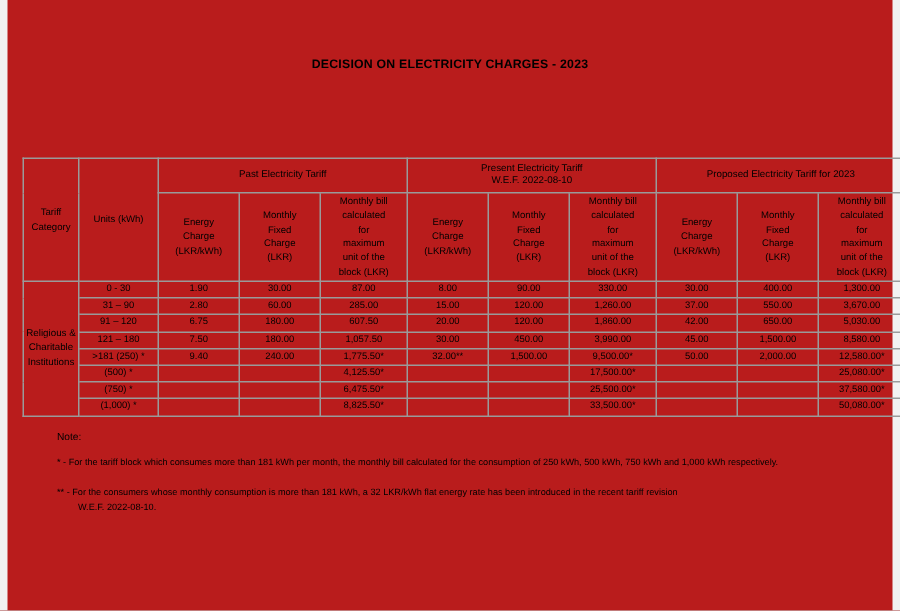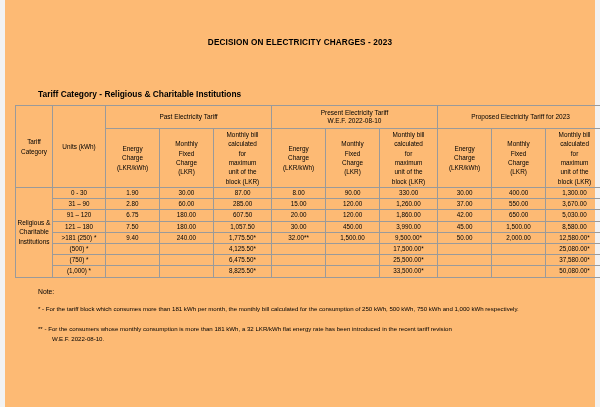--- a/index.html
+++ b/index.html
@@ -10,21 +10,21 @@
   body {
     width: 600px;
     height: 407px;
     overflow: hidden;
     font-family: "Liberation Sans", sans-serif;
   }
   .page {
     position: relative;
     width: 600px;
     height: 407px;
-    background: #fdba74;
+    background: #b91c1c;
     box-sizing: border-box;
     border-left: 5px solid #f2f2f2;
     border-right: 5px solid #f2f2f2;
   }
   .page-inner {
     position: absolute;
     left: 0; top: 0;
     width: 590px;
     height: 407px;
   }
@@ -135,21 +135,20 @@
   }
 </style>
 </head>
 <body>
 
 <div class="page">
 <div class="page-inner">
 
   <div class="doc-title">DECISION ON ELECTRICITY CHARGES - 2023</div>
 
-  <div class="category-line">Tariff Category - Religious &amp; Charitable Institutions</div>
 
   <table class="tariff">
     <colgroup>
       <col style="width:37px">
       <col style="width:53px">
       <col style="width:54px">
       <col style="width:54px">
       <col style="width:58px">
       <col style="width:54px">
       <col style="width:54px">

